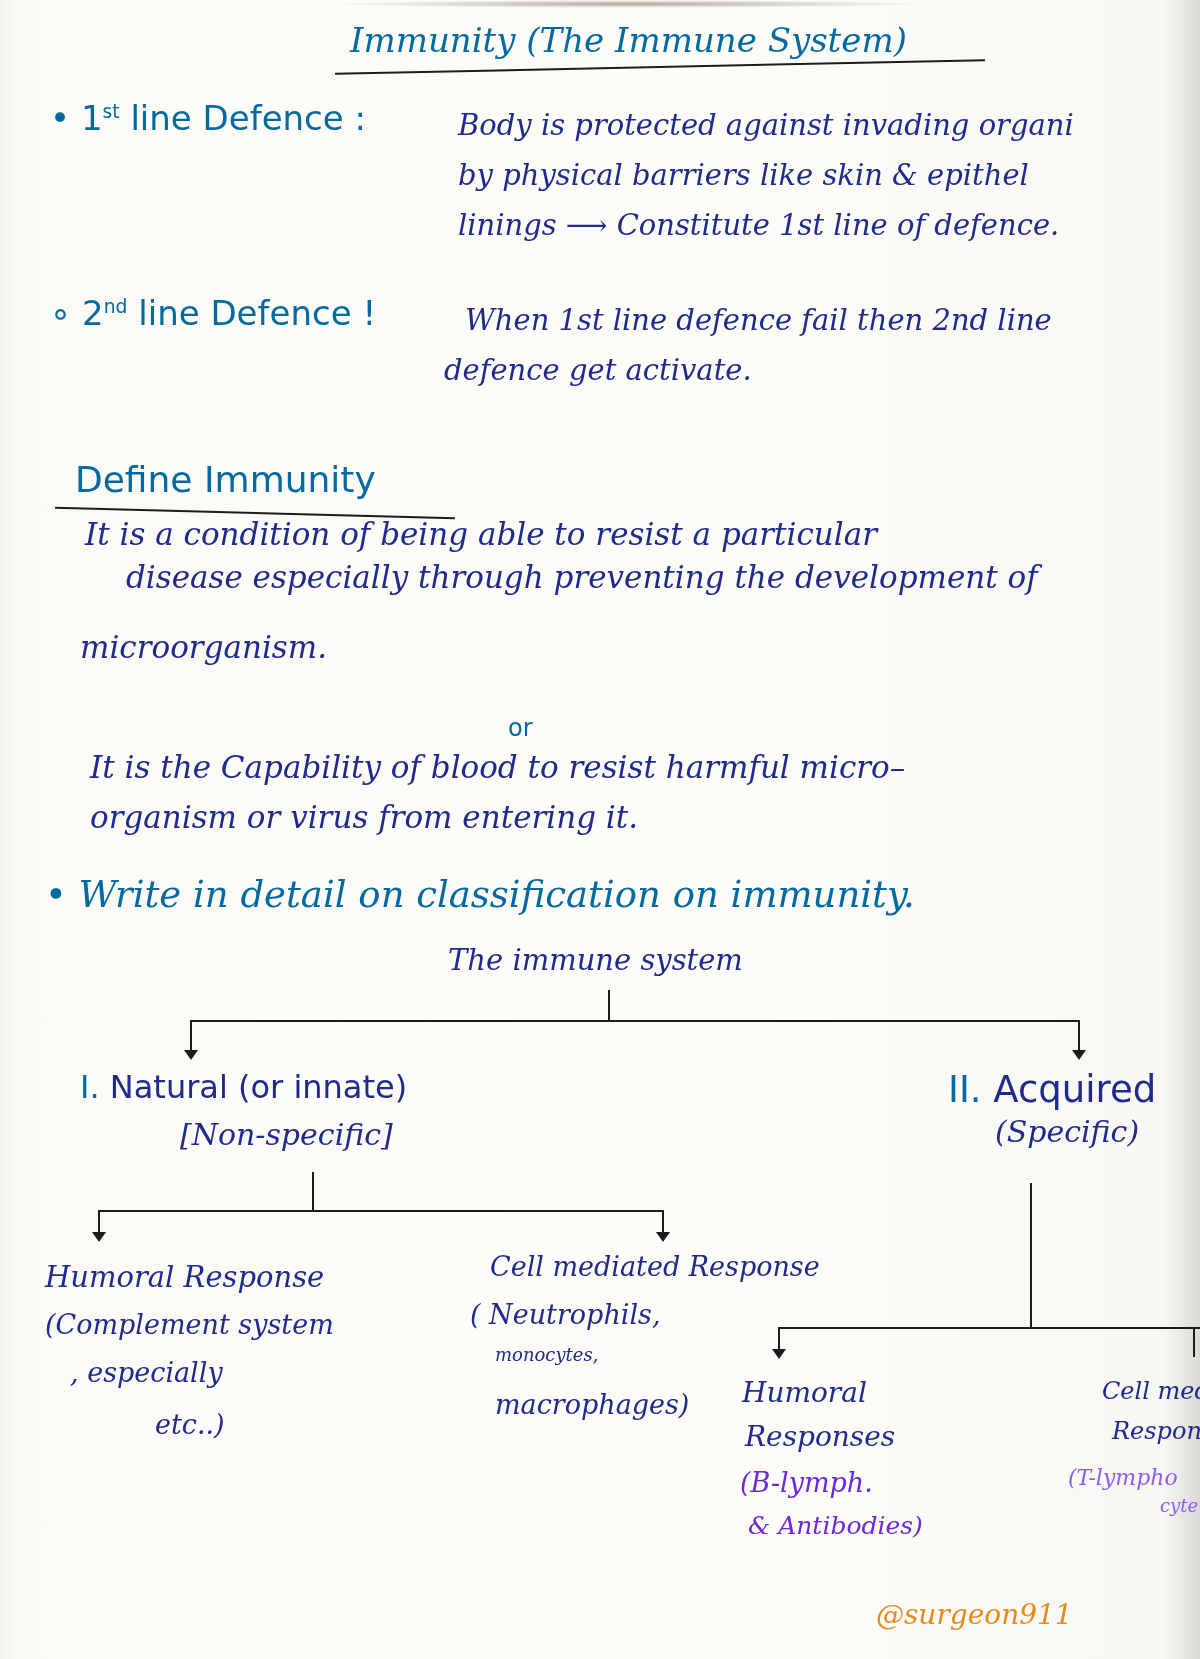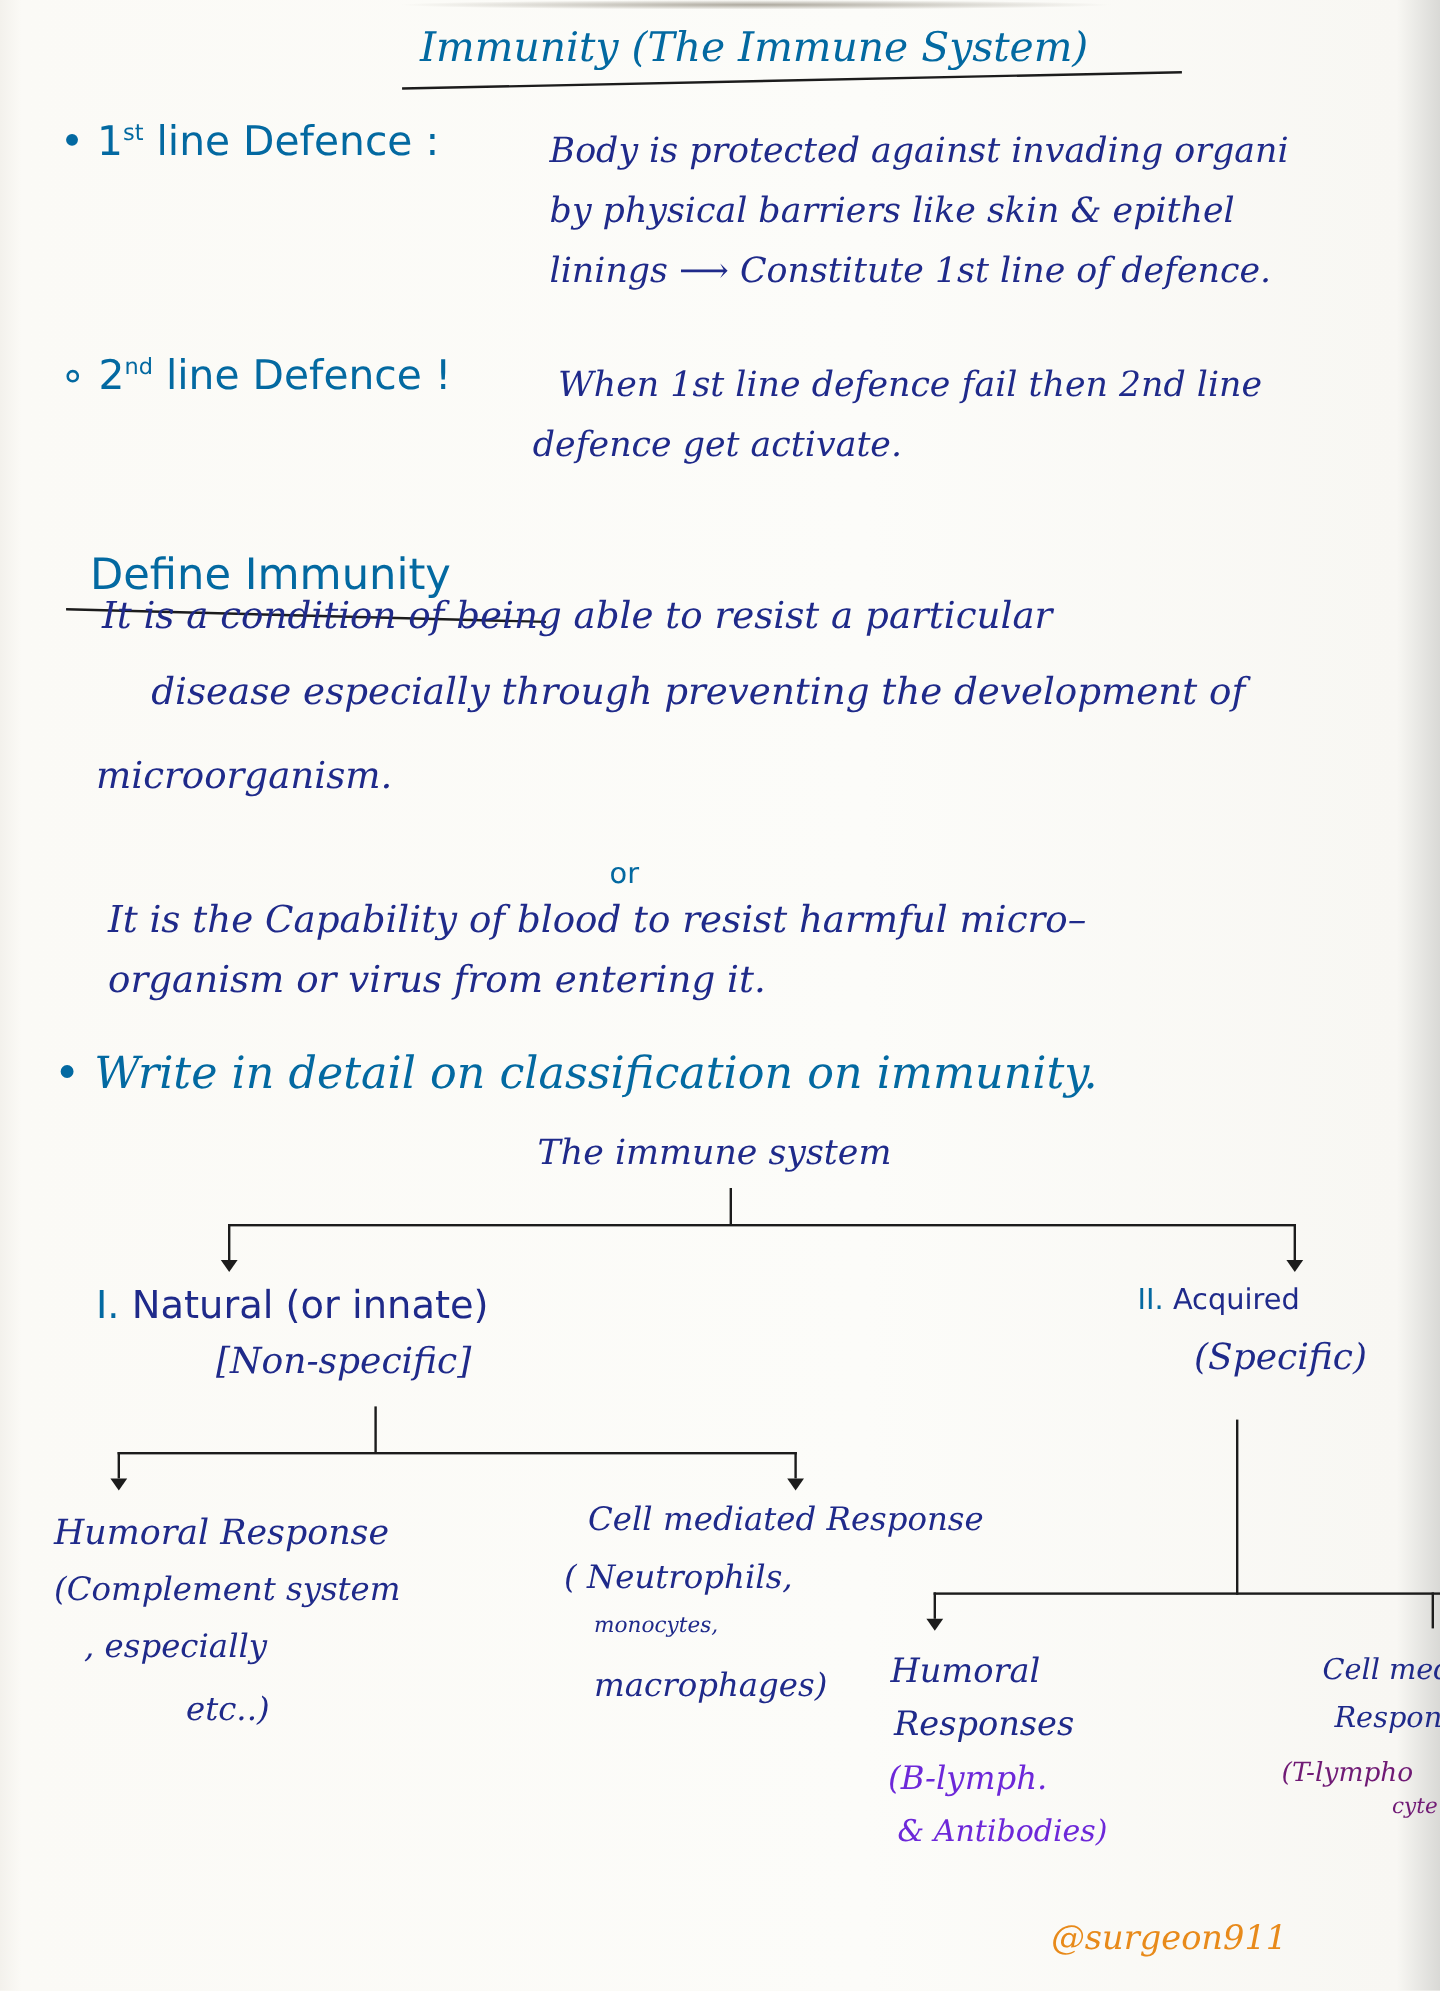--- a/index.html
+++ b/index.html
@@ -7,21 +7,21 @@
       width: 1200px; height: 1659px; position: relative; overflow: hidden;
       background: #fbfaf6;
       font-family: "DejaVu Sans", sans-serif;
     }
     .page { position: absolute; inset: 0; background: linear-gradient(90deg, #f3f1ec 0px, #fbfaf6 18px, #fcfcf9 60%, #f8f7f3 97%, #d9d9d6 100%); }
     .top-shadow { position: absolute; left: 330px; top: 0; width: 600px; height: 8px; background: radial-gradient(ellipse at center, #8c8678 0%, rgba(140,134,120,0) 70%); opacity: .7; }
     .t { position: absolute; white-space: nowrap; line-height: 1.1; font-family: "DejaVu Serif", serif; font-style: italic; }
     .black { color: #0369a1; }
     .blue { color: #1f2a8a; }
     .lblue { color: #6d28d9; }
-    .red { color: #701a75; font-style: italic; }
+    .red { color: #8b5cf6; font-style: italic; }
     .orange { color: #e88a1a; }
     .line { position: absolute; background: #1c1c1c; }
     .arrow { position: absolute; width: 0; height: 0; border-left: 7px solid transparent; border-right: 7px solid transparent; border-top: 10px solid #1c1c1c; }
     .ul { position: absolute; height: 2px; background: #1c1c1c; }
     sup { font-size: 0.55em; }
   </style>
 </head>
 <body>
 
 <div class="page"></div>
@@ -40,21 +40,21 @@
 
 <div class="t black" style="left:50px;top:295px;font-size:34px;font-style:normal;font-family:'DejaVu Sans',sans-serif;">
   <span>∘</span>
   <span>2</span><sup>nd</sup><span> line Defence !</span>
 </div>
 <div class="t blue" style="left:465px;top:305px;font-size:29px;">When 1st line defence fail then 2nd line</div>
 <div class="t blue" style="left:444px;top:355px;font-size:29px;">defence get activate.</div>
 
 <div class="t black" style="left:75px;top:460px;font-size:36px;font-style:normal;font-family:'DejaVu Sans',sans-serif;">Define Immunity</div>
 <div class="ul" style="left:55px;top:512px;width:400px;transform:rotate(1.5deg);"></div>
-<div class="t blue" style="left:85px;top:496px;font-size:31px;">It is a condition of being able to resist a particular</div>
+<div class="t blue" style="left:85px;top:517px;font-size:31px;">It is a condition of being able to resist a particular</div>
 <div class="t blue" style="left:80px;top:560px;font-size:31px;margin-left:46px;">disease especially through preventing the development of</div>
 <div class="t blue" style="left:80px;top:630px;font-size:31px;">microorganism.</div>
 <div class="t black" style="left:508px;top:715px;font-size:24px;font-style:normal;font-family:'DejaVu Sans',sans-serif;">or</div>
 <div class="t blue" style="left:90px;top:750px;font-size:31px;">It is the Capability of blood to resist harmful micro–</div>
 <div class="t blue" style="left:90px;top:800px;font-size:31px;">organism or virus from entering it.</div>
 
 <div class="t black" style="left:45px;top:875px;font-size:37px;">• Write in detail on classification on immunity.</div>
 
 <div class="t blue" style="left:448px;top:945px;font-size:29px;">The immune system</div>
 <div class="line" style="left:608px;top:990px;width:2px;height:30px;"></div>
@@ -79,21 +79,21 @@
 <div class="t blue" style="left:45px;top:1262px;font-size:29px;">Humoral Response</div>
 <div class="t blue" style="left:45px;top:1310px;font-size:27px;">(Complement system</div>
 <div class="t blue" style="left:70px;top:1358px;font-size:27px;">, especially</div>
 <div class="t blue" style="left:155px;top:1410px;font-size:27px;">etc..)</div>
 
 <div class="t blue" style="left:490px;top:1252px;font-size:27px;">Cell mediated Response</div>
 <div class="t blue" style="left:470px;top:1300px;font-size:27px;">( Neutrophils,</div>
 <div class="t blue" style="left:495px;top:1345px;font-size:18px;">monocytes,</div>
 <div class="t blue" style="left:495px;top:1390px;font-size:27px;">macrophages)</div>
 
-<div class="t" style="left:948px;top:1070px;font-size:24px;font-style:normal;font-family:'DejaVu Sans',sans-serif;">
+<div class="t" style="left:948px;top:1070px;font-size:37px;font-style:normal;font-family:'DejaVu Sans',sans-serif;">
   <span class="black">II.</span>
   <span class="blue">Acquired</span>
 </div>
 <div class="t blue" style="left:995px;top:1115px;font-size:30px;">(Specific)</div>
 <div class="line" style="left:1030px;top:1183px;width:2px;height:146px;"></div>
 <div class="line" style="left:778px;top:1327px;width:422px;height:2px;"></div>
 <div class="line" style="left:778px;top:1327px;width:2px;height:22px;"></div>
 <div class="arrow" style="left:772px;top:1349px;"></div>
 <div class="line" style="left:1193px;top:1327px;width:2px;height:30px;"></div>
 

